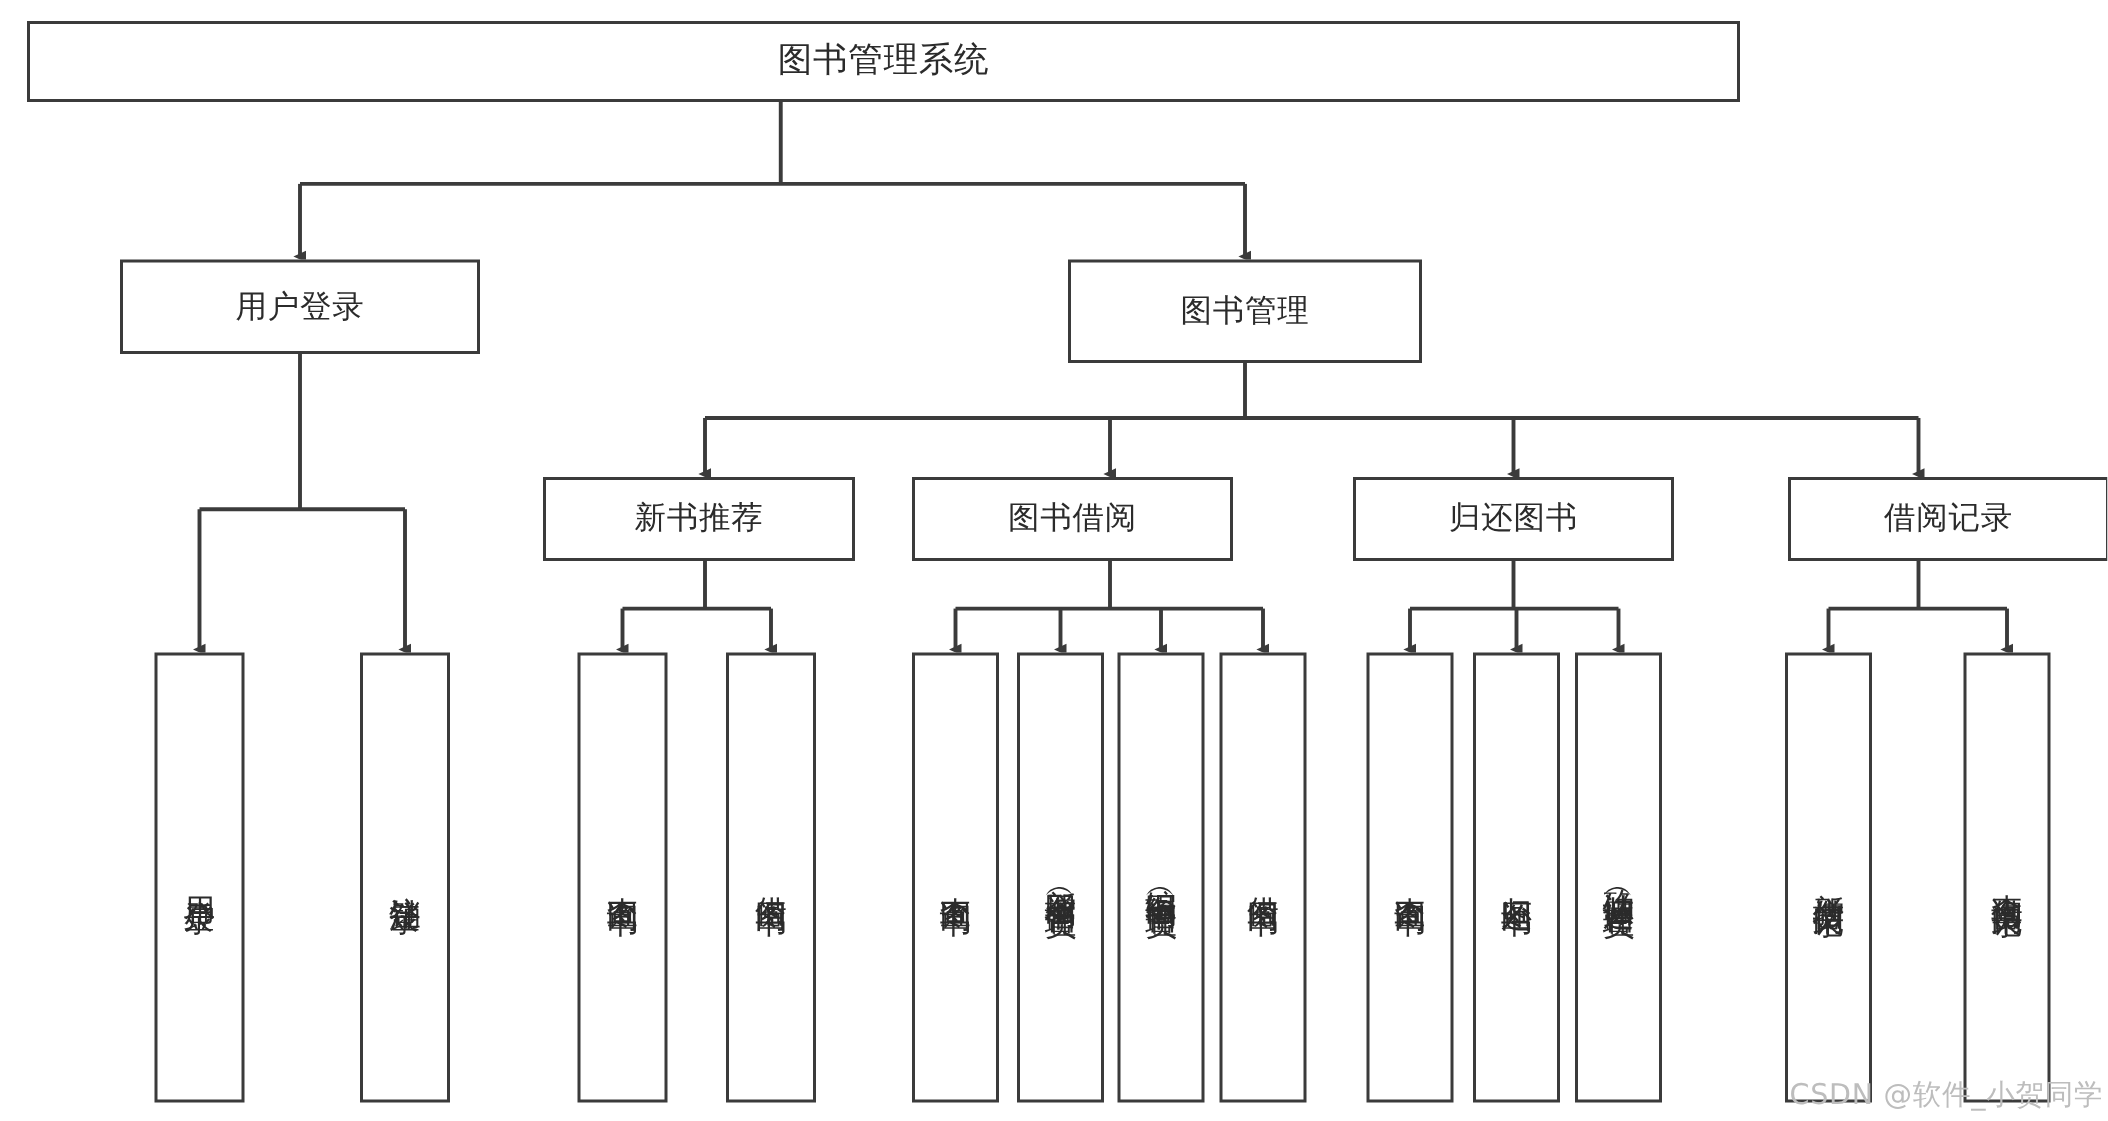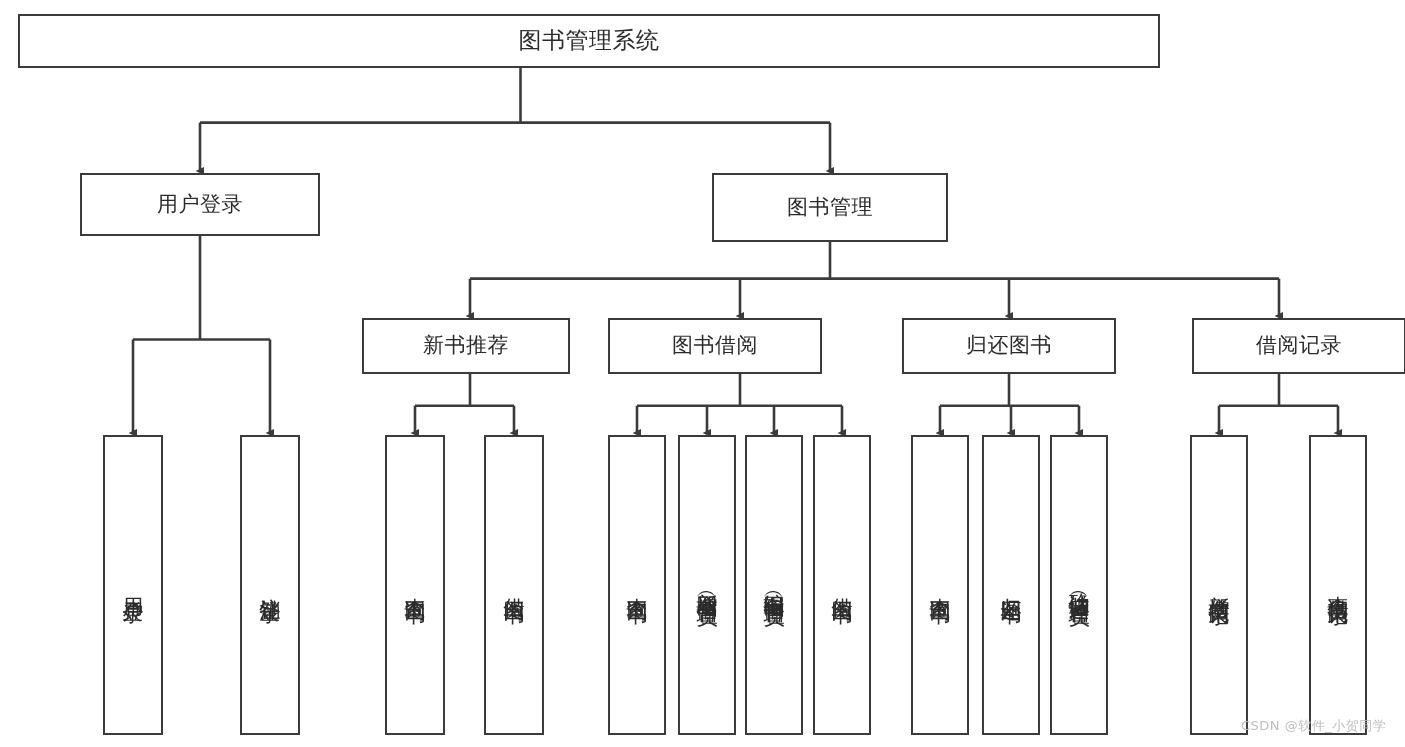--- a/index.html
+++ b/index.html
@@ -45,26 +45,25 @@
     text-orientation: upright;
     font-size: 21px;
     line-height: 1.15;
     letter-spacing: 2px;
     text-align: left;
     white-space: nowrap;
   }
   .lvl0 .node-label-h { font-size: 23px; }
   .watermark {
     position: absolute;
-    font-size: 13px;
+    font-size: 19px;
     color: #bdbdbd;
     white-space: nowrap;
     letter-spacing: 0.5px;
     pointer-events: none;
-    padding-left: 48px;
   }
 </style>
 </head>
 <body>
 
 <div id="stage">
   <svg id="diagram-svg" viewBox="0 0 1405 747" preserveAspectRatio="none" aria-hidden="true">
     <defs>
       <marker id="arrowhead" markerWidth="9" markerHeight="9" refX="4.5" refY="4.4" orient="auto" markerUnits="userSpaceOnUse">
         <path d="M0.6,0.4 L8.4,0.4 L4.5,8.8 Z" fill="#3b3b3b"></path>

